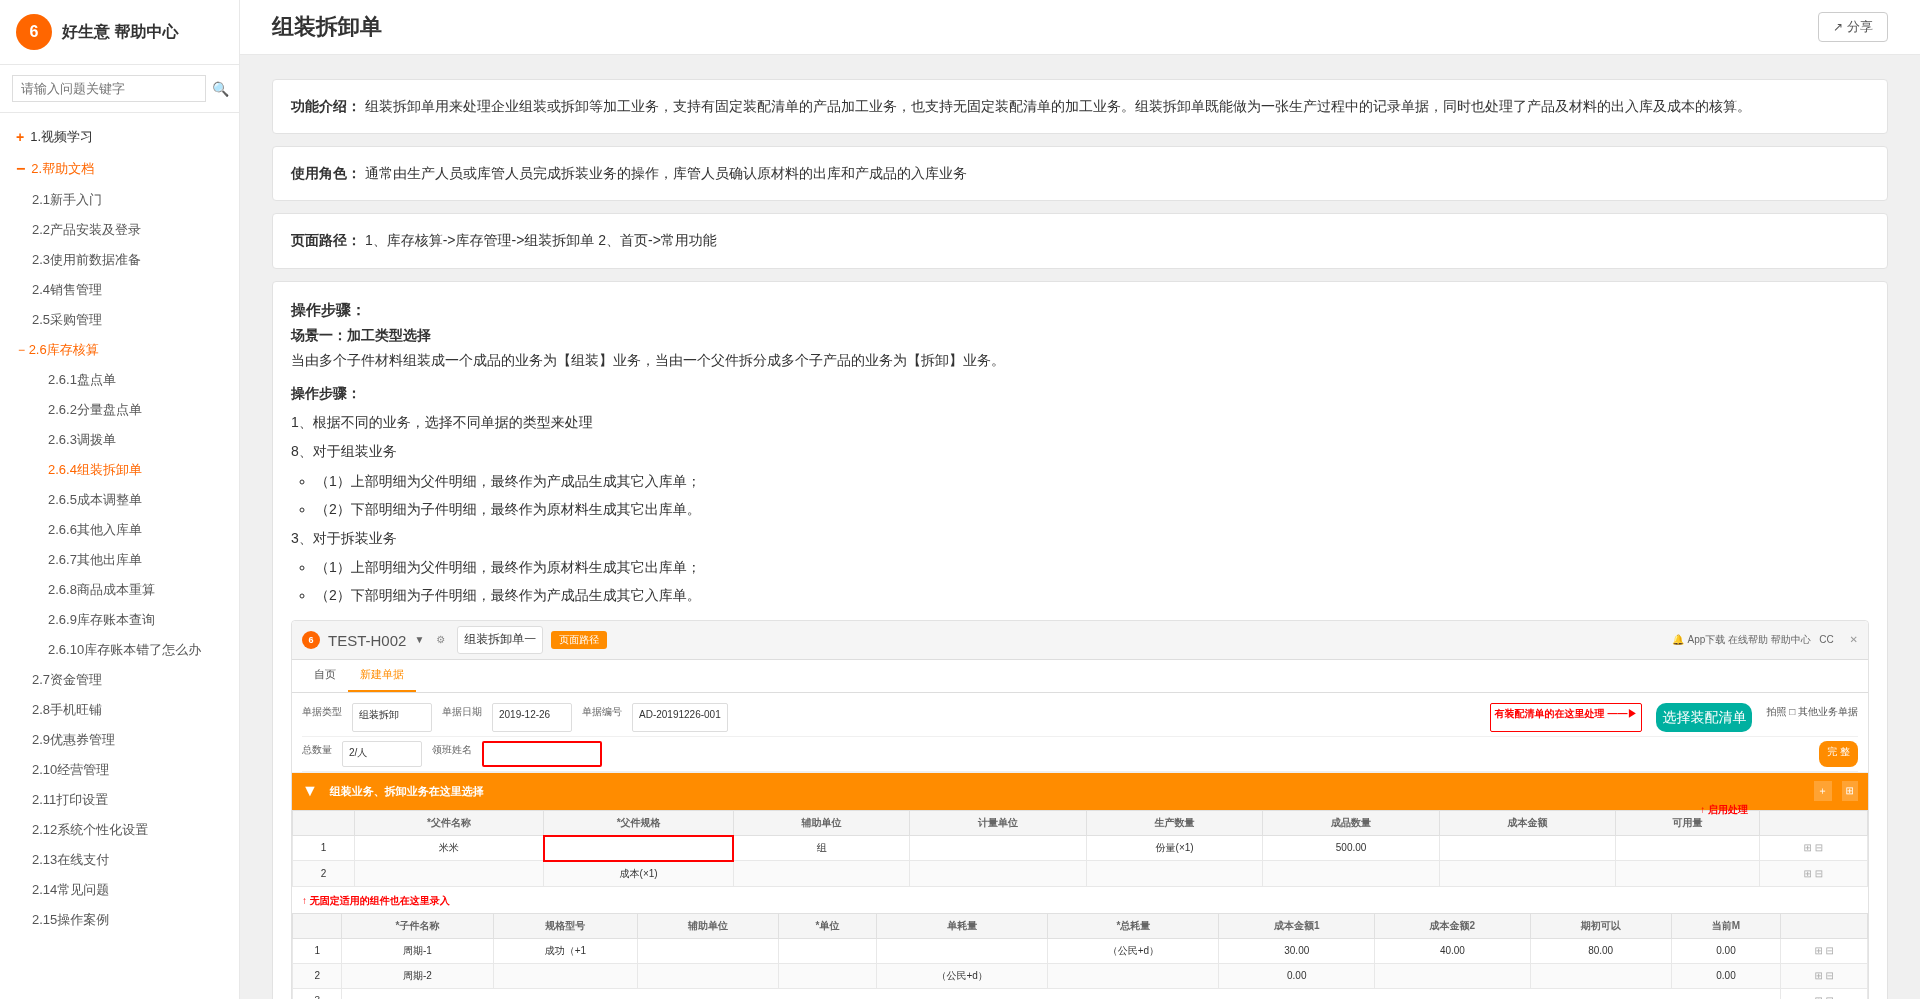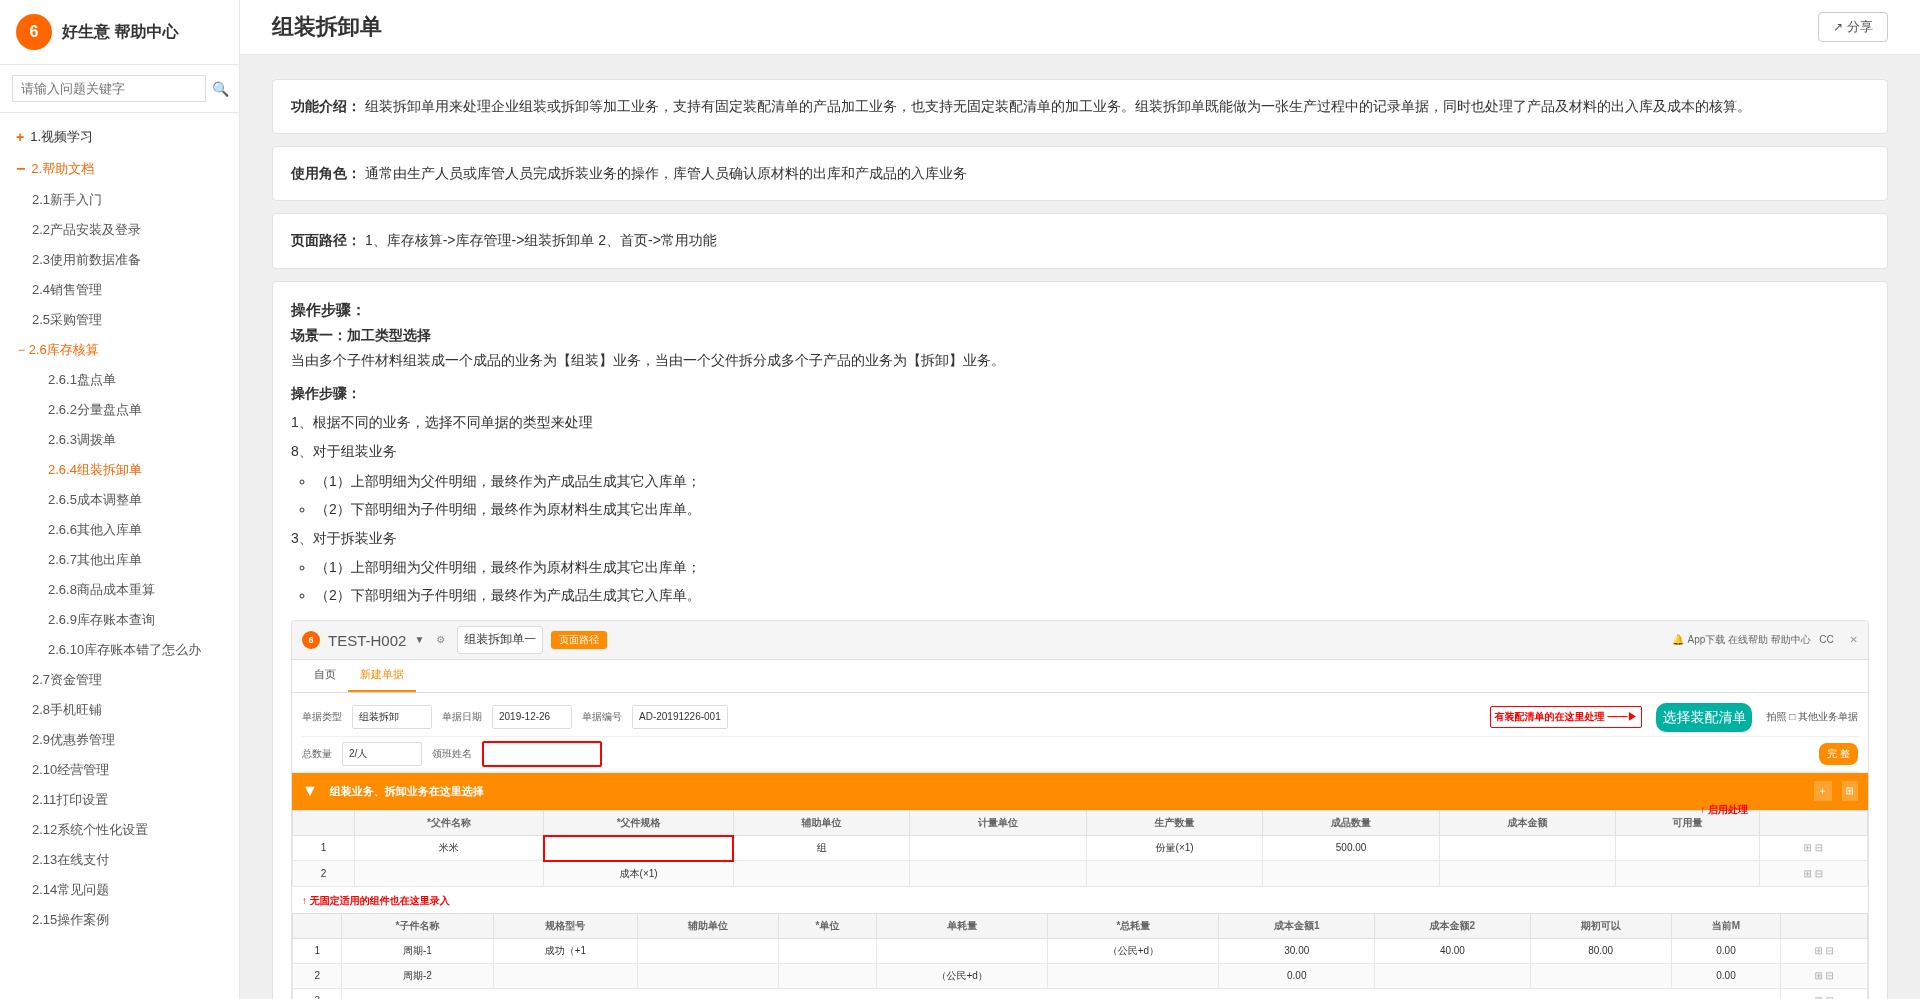--- a/index.html
+++ b/index.html
@@ -132,21 +132,21 @@
     }
     .app-tabs {
       display: flex; background: #fff; border-bottom: 1px solid #ddd; padding: 0 10px;
     }
     .app-tab {
       padding: 5px 12px; font-size: 11px; cursor: pointer; color: #555;
       border-bottom: 2px solid transparent;
     }
     .app-tab.active { color: #ff8c00; border-bottom: 2px solid #ff8c00; }
     .app-form-row {
-      display: flex; gap: 10px; padding: 6px 10px; align-items: center;
+      display: flex; gap: 10px; padding: 6px 10px; 
       border-bottom: 1px solid #f0f0f0; font-size: 10px;
     }
     .app-form-row label { color: #666; white-space: nowrap; }
     .app-form-row .field {
       border: 1px solid #ddd; padding: 2px 6px; border-radius: 2px;
       background: #fff; min-width: 80px; font-size: 10px;
     }
     .app-form-row .field.highlighted { border: 2px solid #ff0000; }
     .app-section-header {
       background: #ff8c00; color: #fff; padding: 4px 10px; font-size: 11px;

